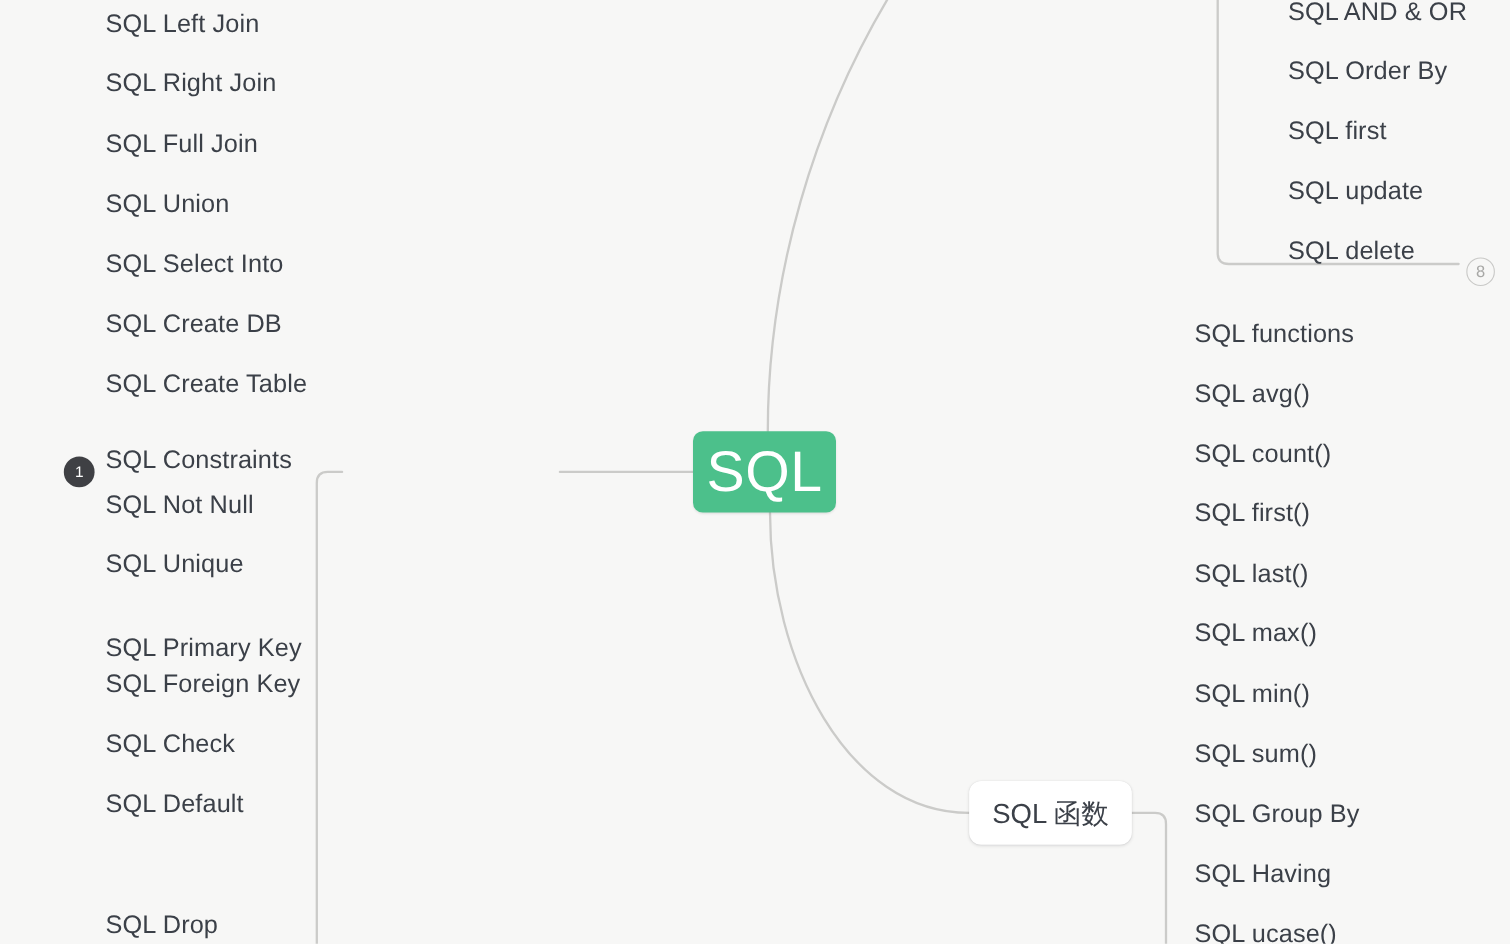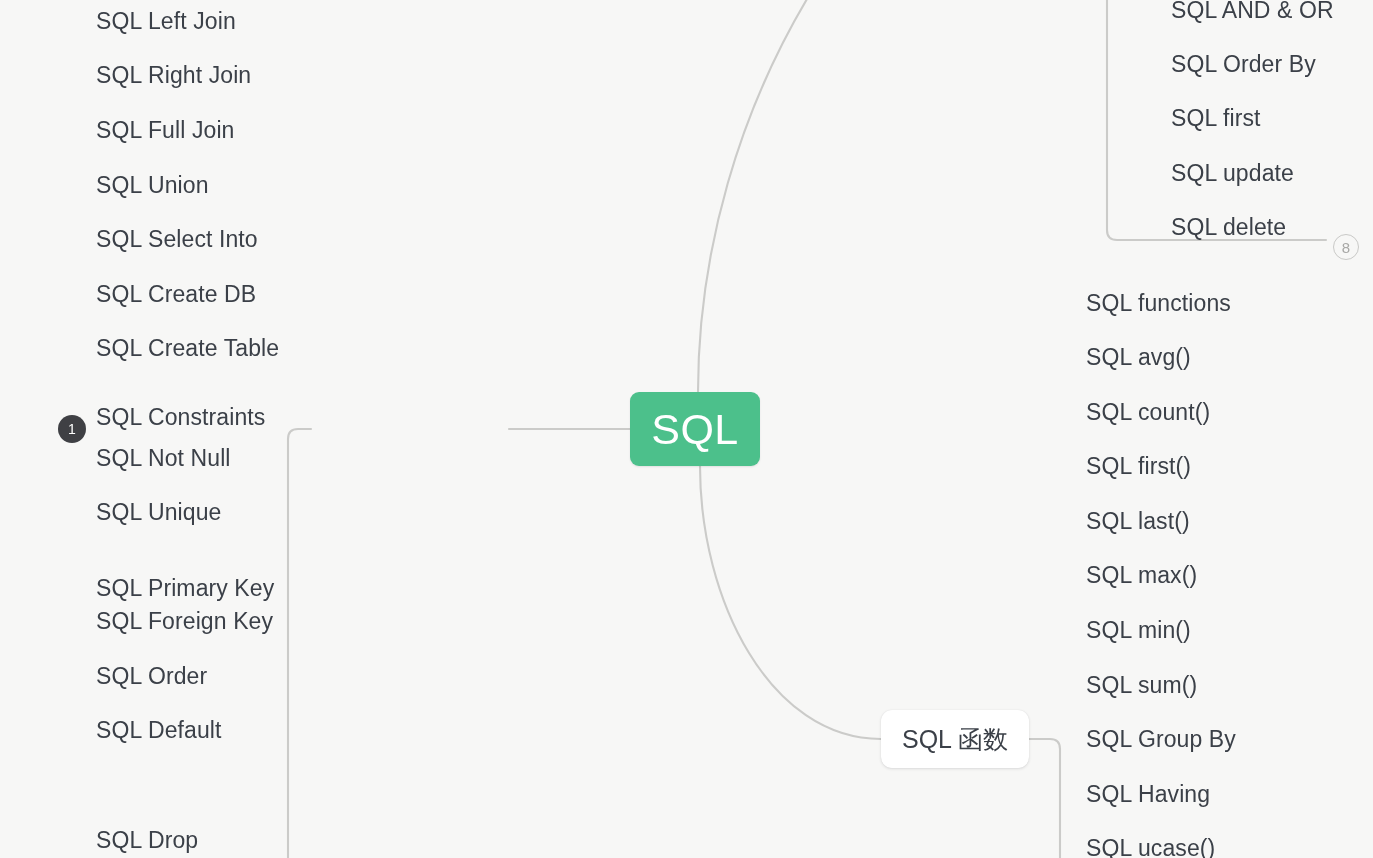--- a/index.html
+++ b/index.html
@@ -59,21 +59,21 @@
 
   
   .root {
     position: absolute;
     background: #4cc08b;
     border-radius: 9px;
     display: flex;
     align-items: center;
     justify-content: center;
     color: #ffffff;
-    font-size: 43px;
+    font-size: 52px;
     letter-spacing: 0.5px;
     box-sizing: border-box;
     box-shadow: 0 1px 2px rgba(28,32,40,0.10);
   }
 
   
   .badge-filled {
     position: absolute;
     width: 28px;
     height: 28px;
@@ -145,21 +145,21 @@
   <div class="leaf" style="left:96px; top:117px;">SQL Full Join</div>
   <div class="leaf" style="left:96px; top:172px;">SQL Union</div>
   <div class="leaf" style="left:96px; top:226px;">SQL Select Into</div>
   <div class="leaf" style="left:96px; top:281px;">SQL Create DB</div>
   <div class="leaf" style="left:96px; top:335px;">SQL Create Table</div>
   <div class="leaf" style="left:96px; top:404px;">SQL Constraints</div>
   <div class="leaf" style="left:96px; top:445px;">SQL Not Null</div>
   <div class="leaf" style="left:96px; top:499px;">SQL Unique</div>
   <div class="leaf" style="left:96px; top:554px;margin-top:21px;">SQL Primary Key</div>
   <div class="leaf" style="left:96px; top:608px;">SQL Foreign Key</div>
-  <div class="leaf" style="left:96px; top:663px;">SQL Order</div>
+  <div class="leaf" style="left:96px; top:663px;">SQL Check</div>
   <div class="leaf" style="left:96px; top:717px;">SQL Default</div>
   <div class="leaf" style="left:96px; top:827px;">SQL Drop</div>
 
   <div class="leaf" style="left:1171px; top:-3px;">SQL AND &amp; OR</div>
   <div class="leaf" style="left:1171px; top:51px;">SQL Order By</div>
   <div class="leaf" style="left:1171px; top:105px;">SQL first</div>
   <div class="leaf" style="left:1171px; top:160px;">SQL update</div>
   <div class="leaf" style="left:1171px; top:214px;">SQL delete</div>
 
   <div class="leaf" style="left:1086px; top:290px;">SQL functions</div>

